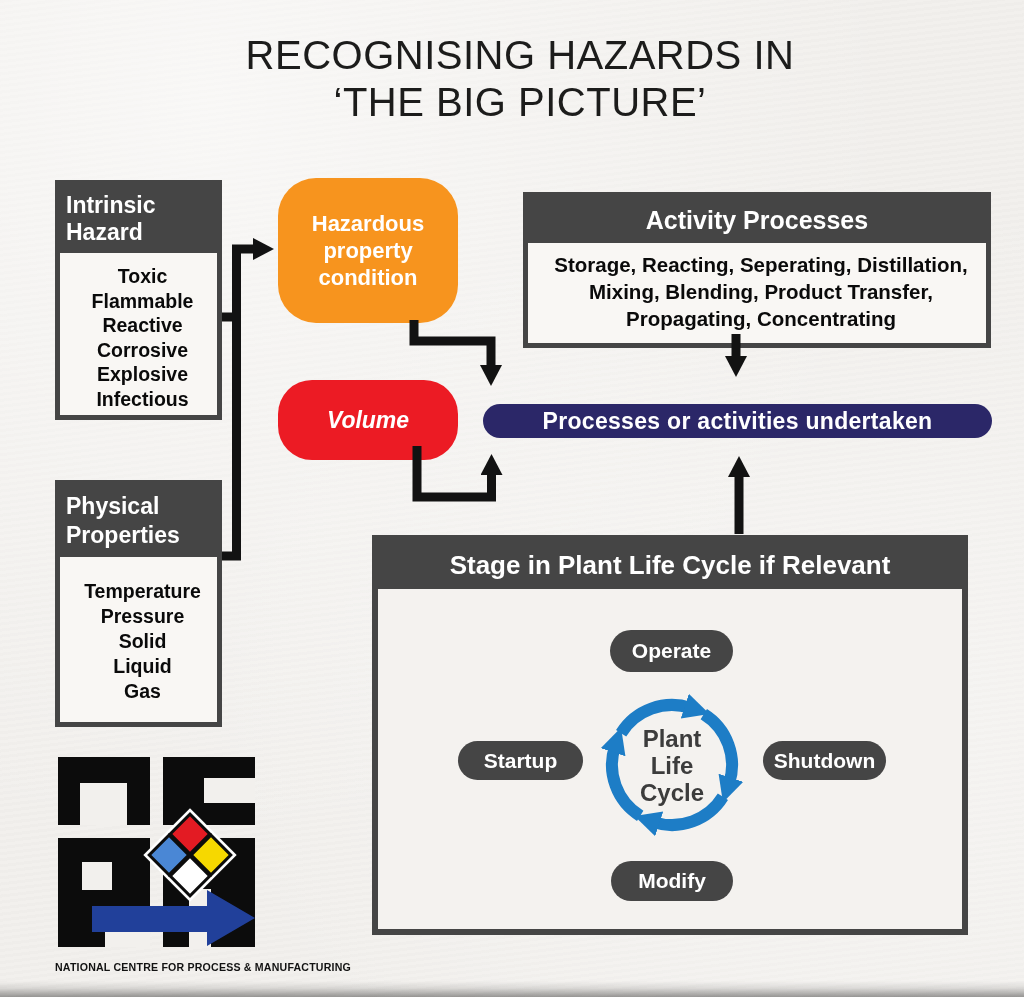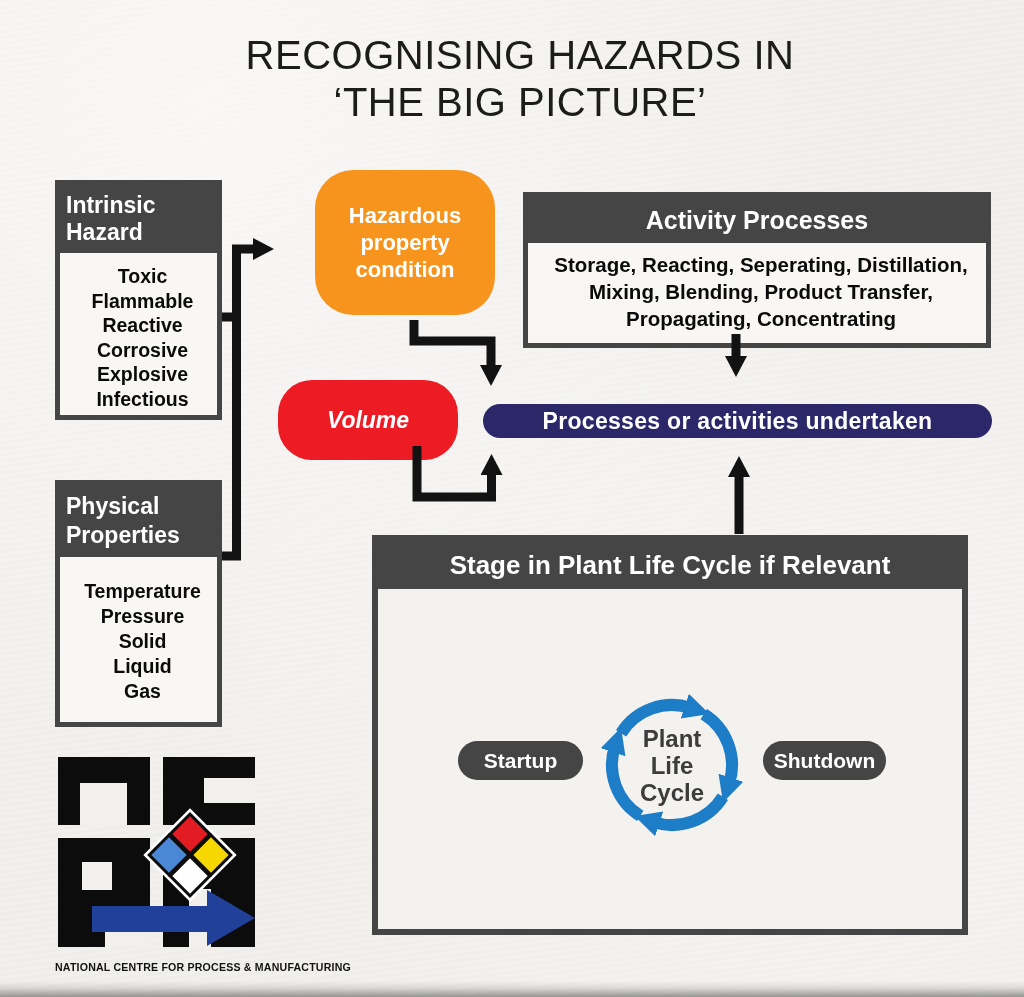--- a/index.html
+++ b/index.html
@@ -67,40 +67,42 @@
     <div class="hd" style="height:68px;font-size:23px;line-height:29px;padding:2px 6px;">Physical Properties</div>
     <div class="listbody" style="font-size:19.5px;line-height:25px;padding-top:22px;">
       <div>Temperature</div>
       <div>Pressure</div>
       <div>Solid</div>
       <div>Liquid</div>
       <div>Gas</div>
     </div>
   </div>
 
-  <div class="pillshape" style="left:278px;top:170px;width:180px;height:145px;border-radius:38px;
-       background:#F7941E;font-size:22px;line-height:27px;padding:0 18px;margin-left:37px;">Hazardous property condition</div>
+  <div class="pillshape" style="left:278px;top:178px;width:180px;height:145px;border-radius:38px;
+       background:#F7941E;font-size:22px;line-height:27px;padding:0 18px;">Hazardous property condition</div>
 
   <div class="pillshape" style="left:278px;top:380px;width:180px;height:80px;border-radius:34px;
        background:#EC1B24;font-size:23px;font-style:italic;">Volume</div>
 
   <div class="gbox" style="left:523px;top:192px;width:468px;height:156px;">
     <div class="hd" style="height:46px;font-size:25px;">Activity Processes</div>
     <div class="listbody" style="font-size:20.5px;line-height:27px;padding:8px 10px 0 10px;white-space:normal;">Storage, Reacting, Seperating, Distillation, Mixing, Blending, Product Transfer, Propagating, Concentrating</div>
   </div>
 
   <div class="pillshape" style="left:483px;top:404px;width:509px;height:34px;border-radius:17px;
        background:#2B2768;font-size:23px;letter-spacing:.3px;">Processes or activities undertaken</div>
 
   <div class="gbox" style="left:372px;top:535px;width:596px;height:400px;border-width:6px;background:#f4f2ef;">
     <div class="hd" style="height:48px;font-size:26px;">Stage in Plant Life Cycle if Relevant</div>
   </div>
 
+  <div class="stage-pill" style="left:610px;top:630px;width:123px;height:42px;">Operate</div>
   <div class="stage-pill" style="left:458px;top:741px;width:125px;height:39px;">Startup</div>
   <div class="stage-pill" style="left:763px;top:741px;width:123px;height:39px;">Shutdown</div>
+  <div class="stage-pill" style="left:611px;top:861px;width:122px;height:40px;">Modify</div>
 
   <div class="cycle-center" style="left:622px;top:725px;width:100px;">
     <div>Plant</div>
     <div>Life</div>
     <div>Cycle</div>
   </div>
 
   <svg id="arrow-overlay" width="1024" height="997" viewBox="0 0 1024 997">
     <defs>
       <marker id="ab" markerUnits="userSpaceOnUse" markerWidth="24" markerHeight="24" refX="3" refY="11" orient="auto">

